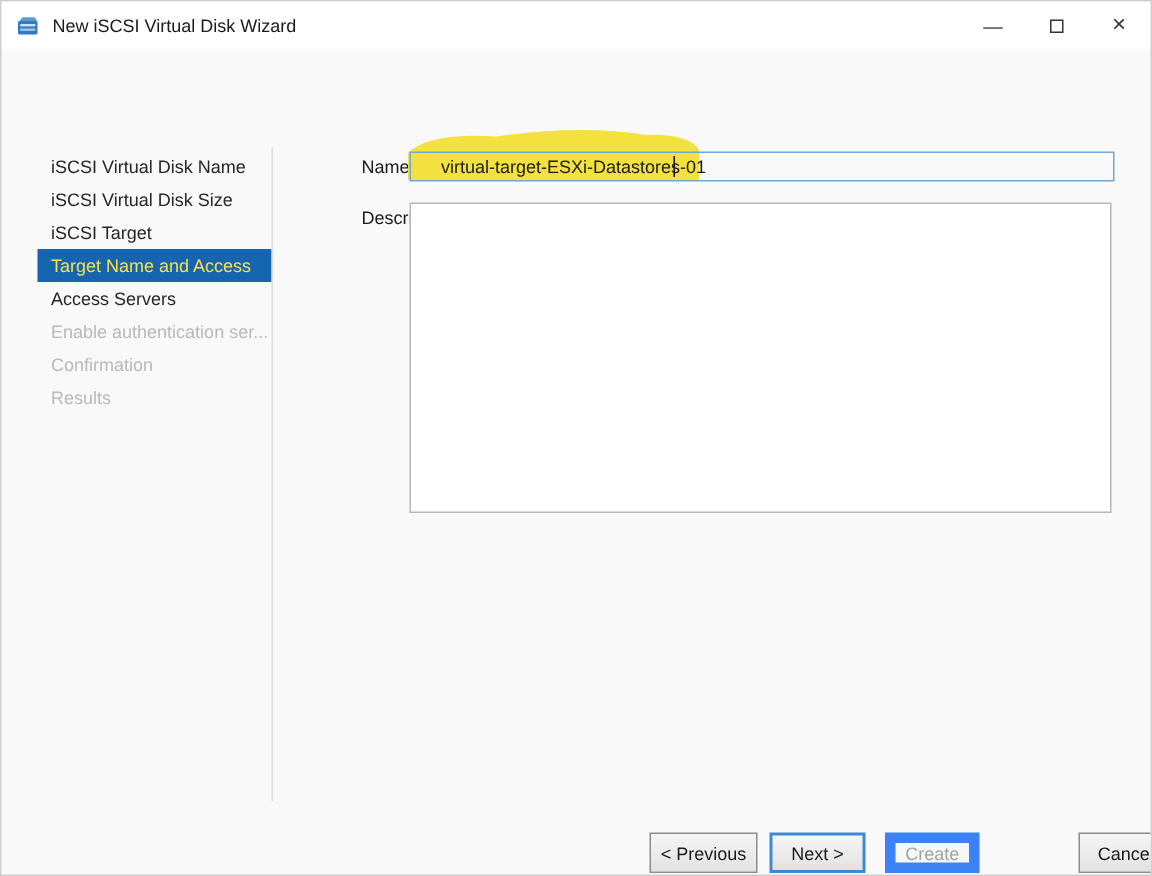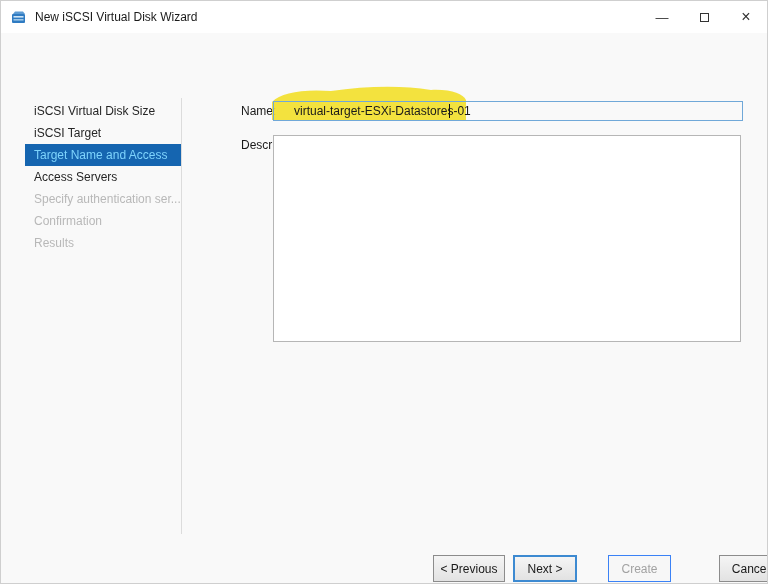--- a/index.html
+++ b/index.html
@@ -27,21 +27,21 @@
   .page-title{
     position:absolute;left:20px;top:48px;font-size:21px;font-weight:400;
     color:#3879b5;letter-spacing:0.2px;
   }
   
   .sidebar{position:absolute;left:24px;top:99px;width:156px;}
   .side-item{
     height:22px;line-height:22px;font-size:12px;color:#262626;
     padding-left:9px;white-space:nowrap;overflow:hidden;
   }
-  .side-item.selected{background:#1565b0;color:#7dd3fc;}
+  .side-item.selected{background:#1565b0;color:#fde047;}
   .side-item.disabled{color:#b8b8b8;}
   .v-divider{
     position:absolute;left:180px;top:97px;width:1px;height:436px;background:#dcdcdc;
   }
   
   .field-label{position:absolute;font-size:12px;color:#1a1a1a;}
   .lbl-name{left:240px;top:103px;}
   .lbl-desc{left:240px;top:137px;}
   .name-wrap{position:absolute;left:272px;top:100px;width:470px;height:20px;}
   .hl-blob{position:absolute;left:-4px;top:-17px;width:200px;height:38px;z-index:0;}
@@ -59,21 +59,21 @@
     font-size:12px;color:#1a1a1a;padding:3px;
   }
   
   .btn{
     position:absolute;top:554px;height:27px;font-size:12px;color:#1a1a1a;
     background:linear-gradient(#f5f5f5,#e2e2e2);border:1px solid #8c8c8c;
     display:flex;align-items:center;justify-content:center;padding:0;
   }
   .btn-prev{left:432px;width:72px;}
   .btn-next{left:512px;width:64px;border:2px solid #3d8ad1;}
-  .btn-create{left:607px;width:63px;background:#f7f7f7;border:1px solid #3b82f6;color:#a2a2a2;}
+  .btn-create{left:589px;width:63px;background:#f7f7f7;border:7px solid #3b82f6;color:#a2a2a2;}
   .btn-cancel{left:718px;width:63px;}
 </style>
 </head>
 <body>
 
 <div class="window">
 
   <div class="titlebar">
     <svg class="app-icon" viewBox="0 0 16 16">
       <rect x="1" y="5" width="13" height="9" rx="1" fill="#2f7bc2"></rect>
@@ -90,25 +90,26 @@
         <span class="glyph-max"></span>
       </div>
       <div class="win-btn">
         <span class="glyph-close">×</span>
       </div>
     </div>
   </div>
 
 
   <div class="sidebar">
+    <div class="side-item">iSCSI Virtual Disk Name</div>
     <div class="side-item">iSCSI Virtual Disk Size</div>
     <div class="side-item">iSCSI Target</div>
     <div class="side-item selected">Target Name and Access</div>
     <div class="side-item">Access Servers</div>
-    <div class="side-item disabled">Specify authentication ser...</div>
+    <div class="side-item disabled">Enable authentication ser...</div>
     <div class="side-item disabled">Confirmation</div>
     <div class="side-item disabled">Results</div>
   </div>
   <div class="v-divider"></div>
 
   <div class="field-label lbl-name">Name:</div>
   <div class="name-wrap">
     <svg class="hl-blob" viewBox="0 0 200 38" preserveAspectRatio="none">
       <path d="M 3,36 L 3,18 C 12,9 32,5 62,7 C 97,2 132,1 162,6 C 182,5 194,10 197,16 L 197,36 Z" fill="#f2df2e" opacity="0.92"></path>
     </svg>

